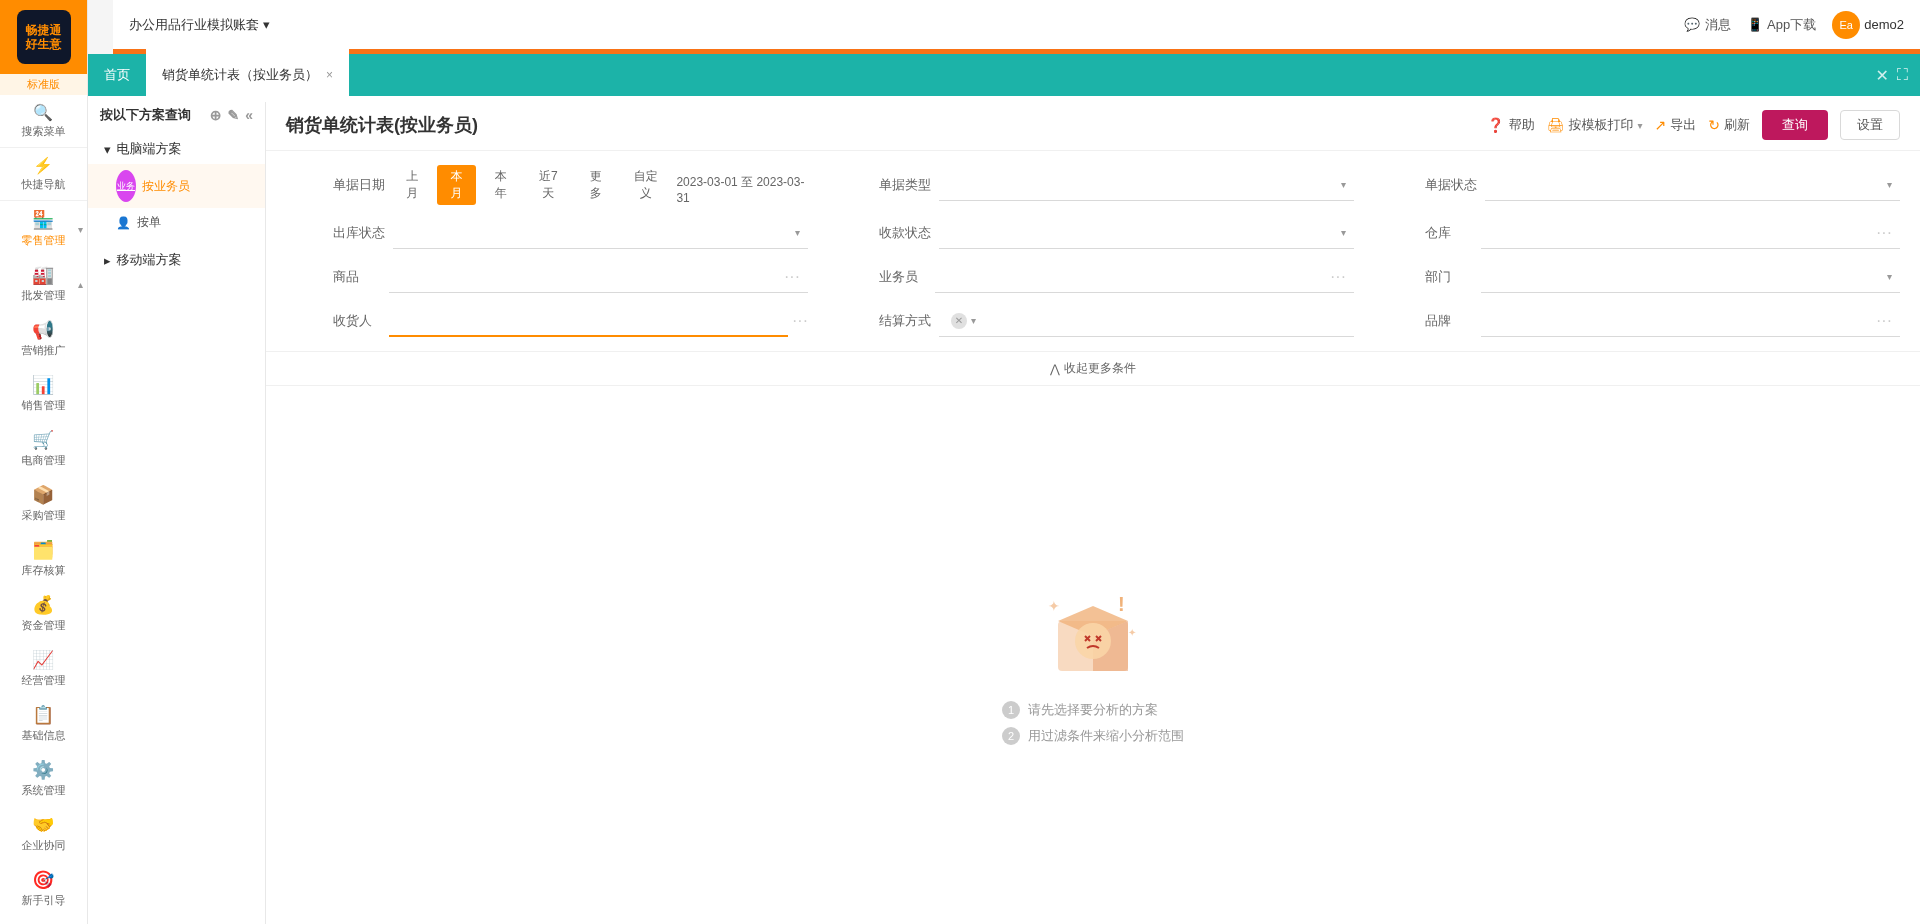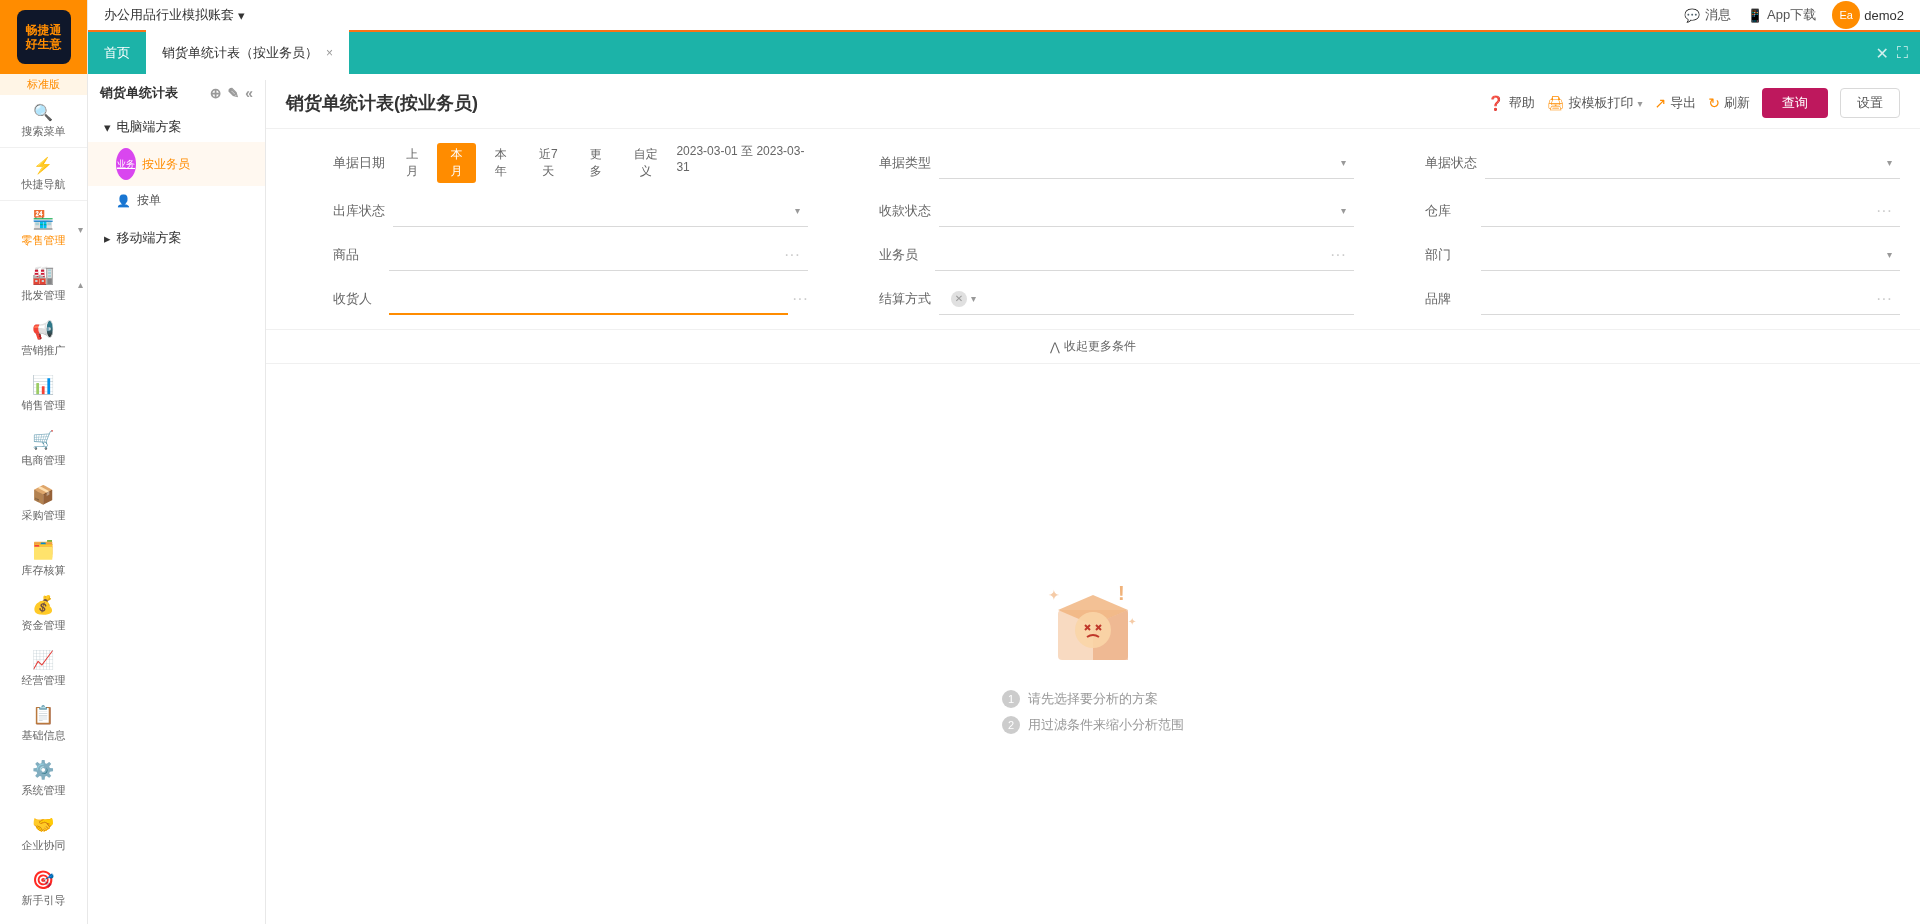--- a/index.html
+++ b/index.html
@@ -75,28 +75,29 @@
     
     #main {
       flex: 1;
       display: flex;
       flex-direction: column;
       overflow: hidden;
     }
 
     
     #topbar {
-      height: 32px;
+      height: 54px;
       background: #fff;
-      border-bottom: 2px solid #f97316;
+      border-bottom: 5px solid #f97316;
       display: flex;
       align-items: center;
       padding: 0 16px;
       justify-content: space-between;
       flex-shrink: 0;
+      margin-left: 25px;
     }
     .topbar-left {
       display: flex;
       align-items: center;
       gap: 8px;
       font-size: 13px;
       color: #333;
     }
     .topbar-dropdown {
       display: flex;
@@ -365,21 +366,21 @@
       justify-content: space-between;
       cursor: pointer;
       position: relative;
     }
     .filter-select-arrow { color: #999; font-size: 10px; }
     .filter-dots { color: #ccc; font-size: 16px; cursor: pointer; margin-left: 4px; }
 
     
     .date-filter {
       display: flex;
-      align-items: flex-start;
+      align-items: flex-end;
       gap: 6px;
       flex: 1;
     }
     .date-btn {
       padding: 3px 8px;
       border-radius: 3px;
       font-size: 12px;
       cursor: pointer;
       color: #666;
       border: none;
@@ -594,21 +595,21 @@
     <div class="tabbar-right">
       <span class="tabbar-btn">✕</span>
       <span class="tabbar-btn">⛶</span>
     </div>
   </div>
 
   <div id="content">
 
     <div id="left-panel">
       <div class="panel-header">
-        <span>销货单统计表</span>
+        <span>按以下方案查询</span>
         <div class="panel-header-actions">
           <span class="panel-header-icon">⊕</span>
           <span class="panel-header-icon">✎</span>
           <span class="panel-header-icon">«</span>
         </div>
       </div>
       <div class="panel-section">
         <div class="panel-section-item">
           <span>▾</span>
           <span>电脑端方案</span>

